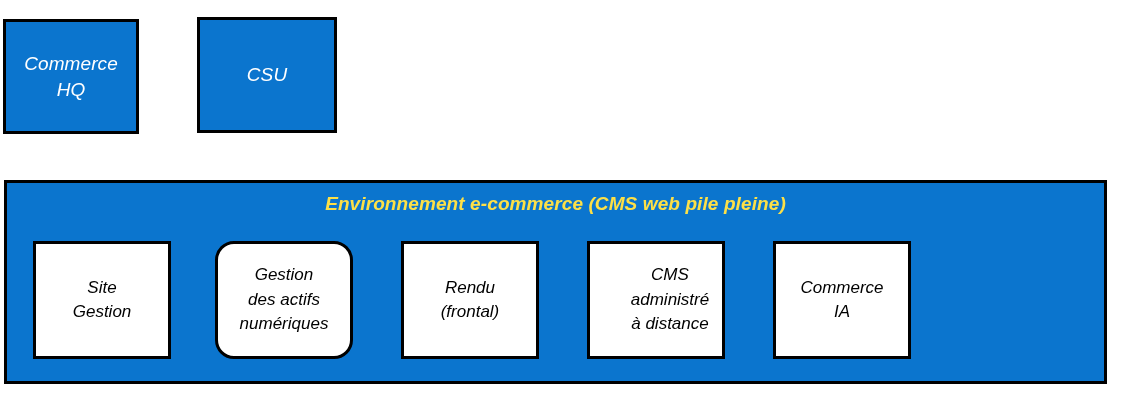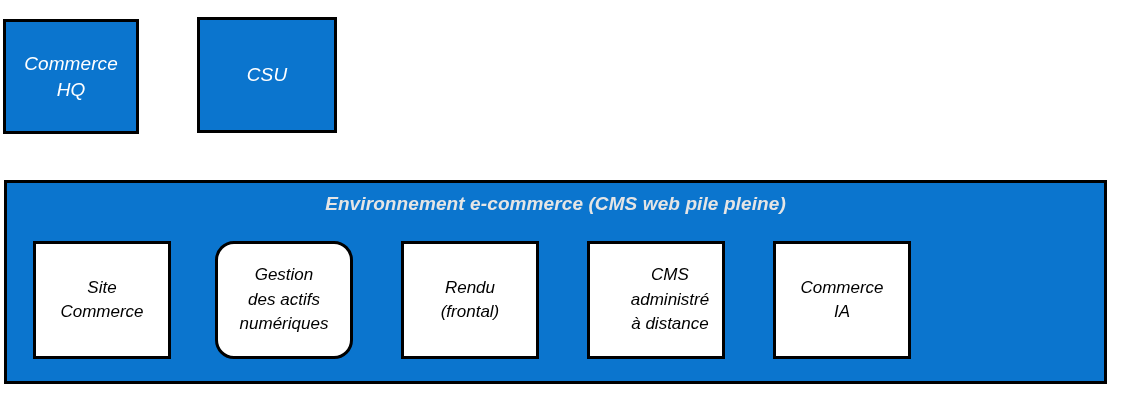--- a/index.html
+++ b/index.html
@@ -70,21 +70,21 @@
     background: #0B75CE;
     border: 3px solid #000000;
   }
 
   .env-title {
     position: absolute;
     left: 0;
     top: 10px;
     width: 100%;
     text-align: center;
-    color: #e5e5e5;
+    color: #fde047;
     font-size: 19px;
     font-weight: bold;
     letter-spacing: 0.1px;
   }
 
   
   .inner-row {
     position: absolute;
     left: 22px;
     top: 58px;
@@ -136,21 +136,21 @@
   </div>
 
   <div class="env-container">
 
     <div class="env-title">Environnement e-commerce (CMS web pile pleine)</div>
 
     <div class="inner-row">
 
       <div class="inner-box i0">
         <span class="box-label">Site
-Commerce</span>
+Gestion</span>
       </div>
 
       <div class="inner-box i1">
         <span class="box-label">Gestion
 des actifs
 numériques</span>
       </div>
 
       <div class="inner-box i2">
         <span class="box-label">Rendu

